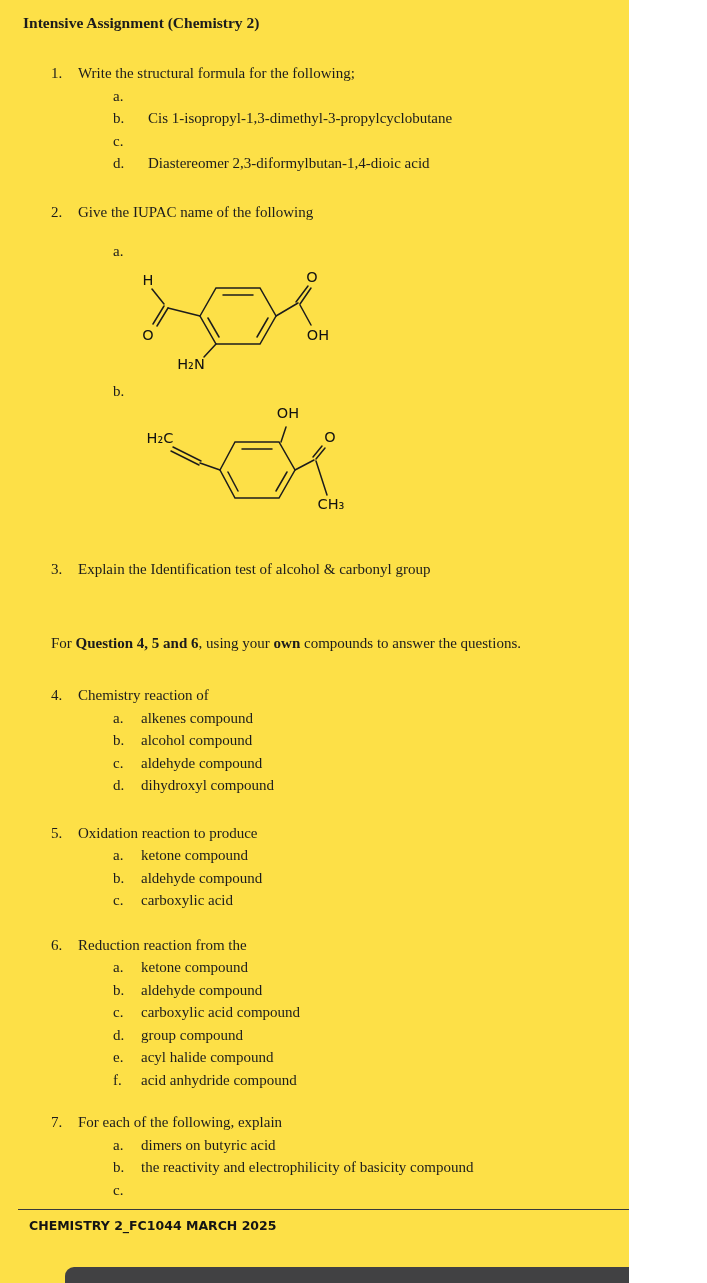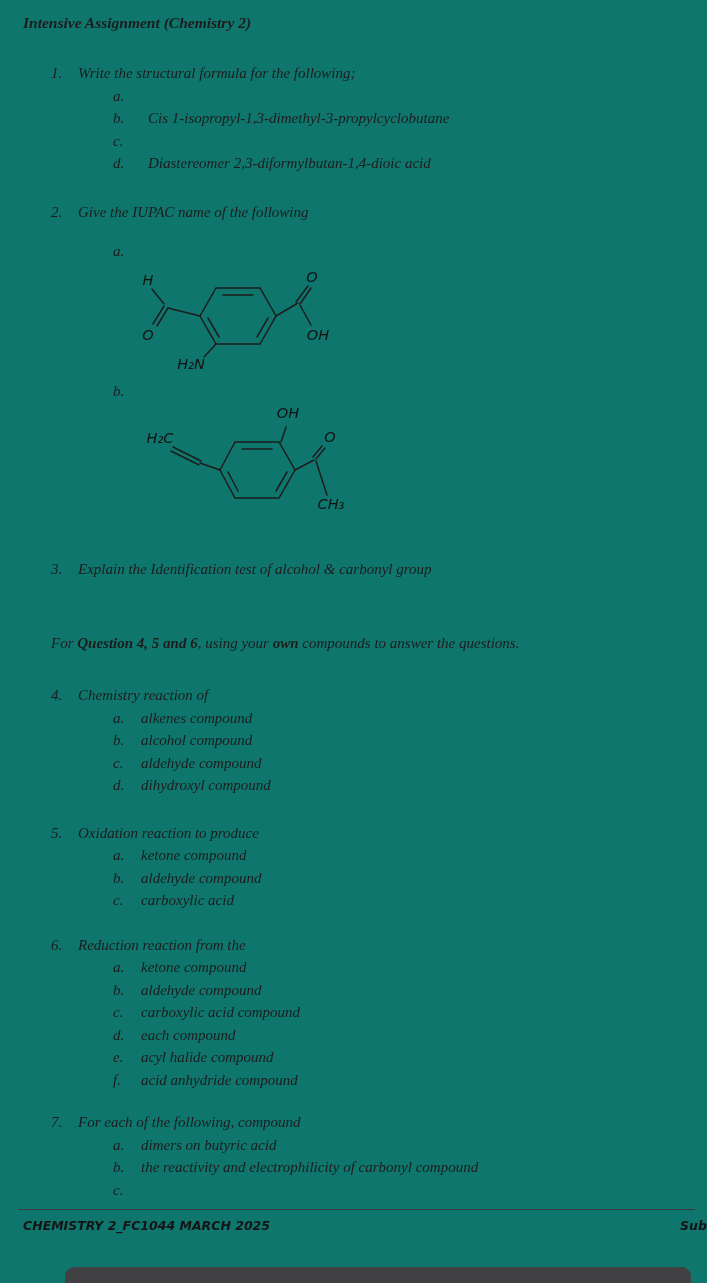--- a/index.html
+++ b/index.html
@@ -1,25 +1,24 @@
 <!DOCTYPE html>
 <html><head>
 <meta charset="utf-8">
 <style>
   * { margin:0; padding:0; box-sizing:border-box; }
   html,body { background:#ffffff; }
   .page {
     position:relative;
-    width:707px; height:1283px;
-    background:#0f766e;
+    width:629px; height:1283px;
+    background:#fde047;
     overflow:hidden;
     font-family:"Liberation Serif", serif;
     font-size:15px;
     color:#1c1c1c;
-    font-style:italic;
   }
   .title {
     margin:14px 0 0 23px;
     font-size:15.5px;
     font-weight:bold;
     font-family:"Liberation Serif", serif;
   }
   .q { margin-left:51px; }
   .line { display:flex; line-height:22.5px; }
   .num { width:27px; flex:none; }
@@ -28,21 +27,21 @@
   .wideletter { width:35px; flex:none; }
   .struct-label { margin-left:113px; line-height:22.5px; }
   .note { margin-left:51px; line-height:22.5px; }
   .b { font-weight:bold; }
   svg.structure { display:block; }
   .footer-rule {
     position:absolute; left:18px; top:1209px; width:677px;
     border-top:1.5px solid #3a3a3a;
   }
   .footer-left {
-    position:absolute; left:23px; top:1218px;
+    position:absolute; left:29px; top:1218px;
     font-family:"DejaVu Sans", sans-serif;
     font-weight:700; font-size:12.5px; color:#141414;
     white-space:nowrap;
   }
   .footer-right {
     position:absolute; left:680px; top:1218px;
     font-family:"DejaVu Sans", sans-serif;
     font-weight:700; font-size:12.5px; color:#141414;
     white-space:nowrap;
   }
@@ -201,44 +200,44 @@
     <div class="line sub">
       <span class="letter">b.</span>
       <span>aldehyde compound</span>
     </div>
     <div class="line sub">
       <span class="letter">c.</span>
       <span>carboxylic acid compound</span>
     </div>
     <div class="line sub">
       <span class="letter">d.</span>
-      <span>each compound</span>
+      <span>group compound</span>
     </div>
     <div class="line sub">
       <span class="letter">e.</span>
       <span>acyl halide compound</span>
     </div>
     <div class="line sub">
       <span class="letter">f.</span>
       <span>acid anhydride compound</span>
     </div>
   </section>
 
   <section class="q" style="margin-top:20px">
     <div class="line">
       <span class="num">7.</span>
-      <span>For each of the following, compound</span>
+      <span>For each of the following, explain</span>
     </div>
     <div class="line sub">
       <span class="letter">a.</span>
       <span>dimers on butyric acid</span>
     </div>
     <div class="line sub">
       <span class="letter">b.</span>
-      <span>the reactivity and electrophilicity of carbonyl compound</span>
+      <span>the reactivity and electrophilicity of basicity compound</span>
     </div>
     <div class="line sub">
       <span class="letter">c.</span>
     </div>
   </section>
 
   <div class="footer-rule"></div>
   <div class="footer-left">CHEMISTRY 2_FC1044 MARCH 2025</div>
   <div class="footer-right">Subm</div>
   <div class="bottom-bar"></div>

